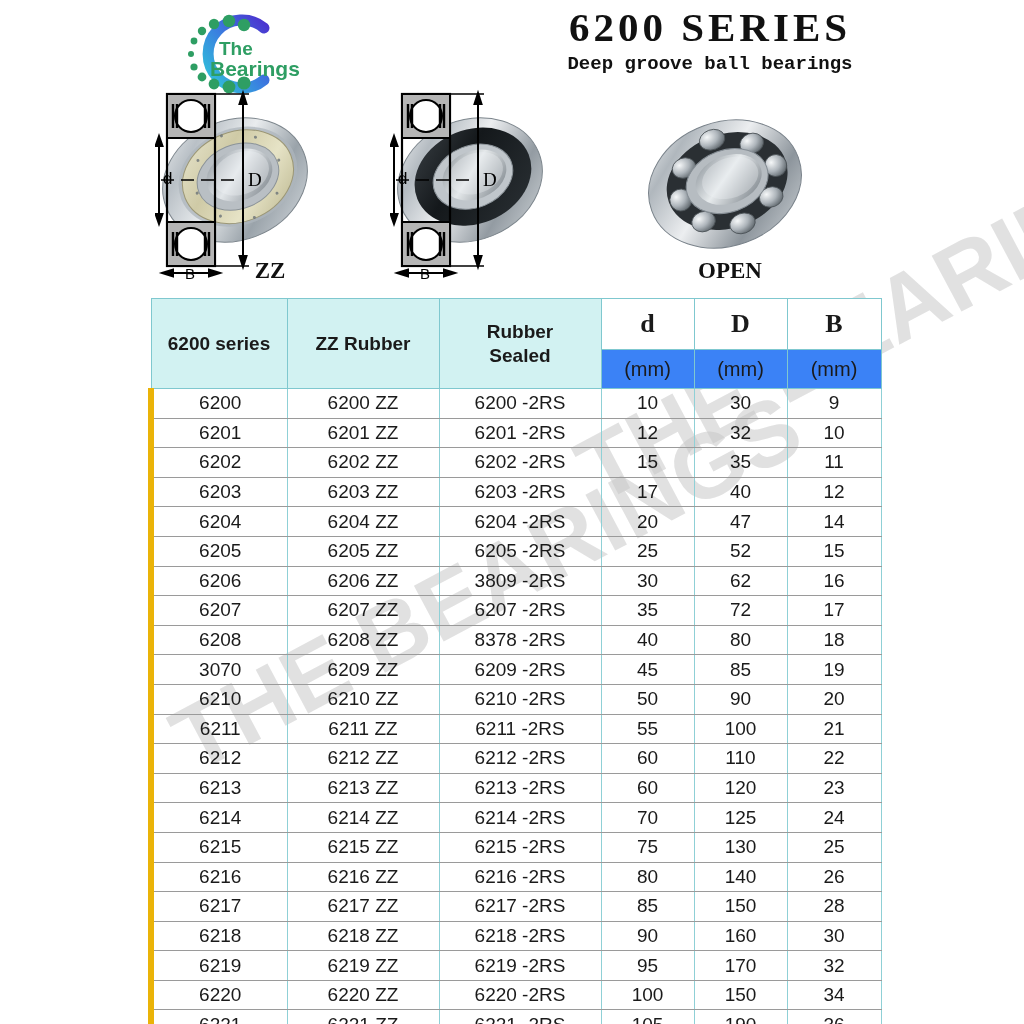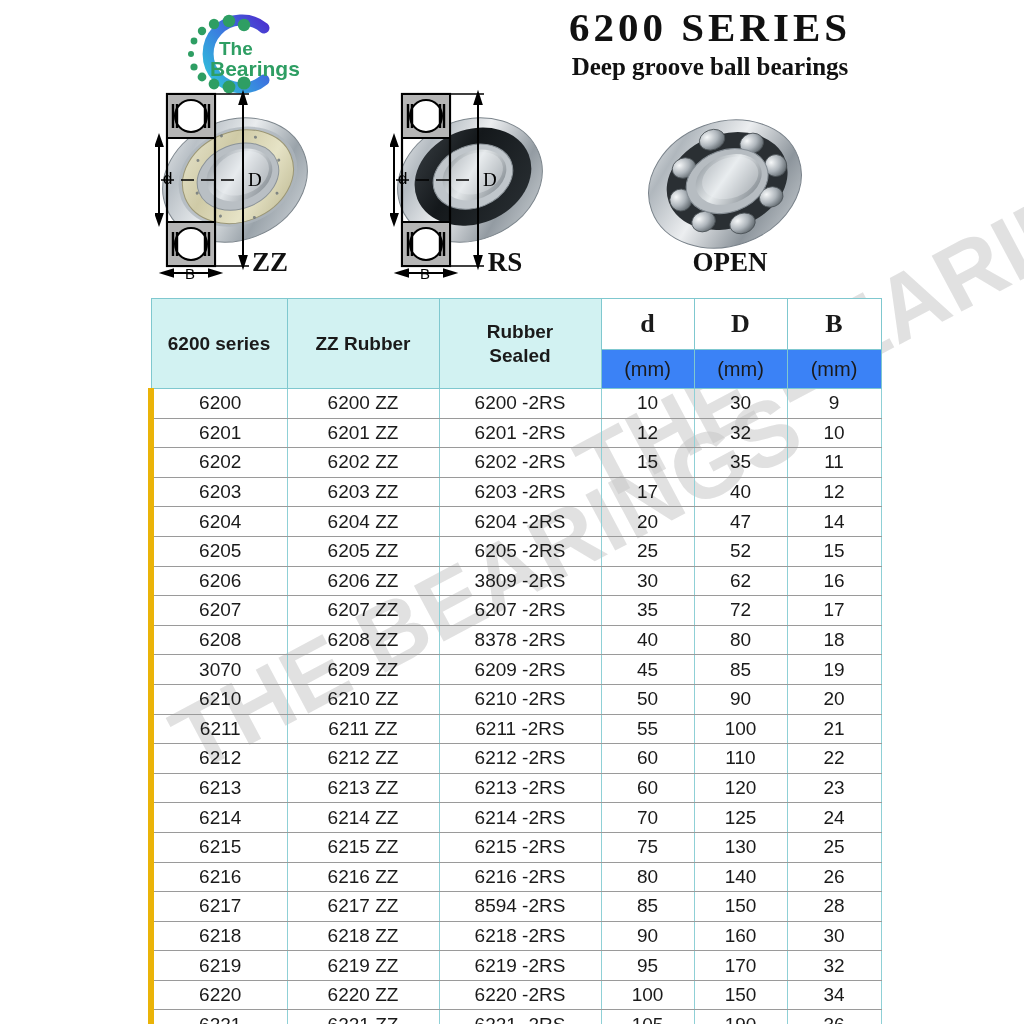--- a/index.html
+++ b/index.html
@@ -32,35 +32,35 @@
   
   .header{position:relative;height:100px;z-index:10;}
   .logo-wrap{position:absolute;left:172px;top:8px;width:130px;height:92px;}
   .title-wrap{position:absolute;left:500px;top:6px;width:420px;text-align:center;}
   .main-title{
     font-family:"Liberation Serif", serif;
     font-weight:bold;font-size:41px;letter-spacing:4px;color:#111;
     line-height:1.05;
   }
   .sub-title{
-    font-family:Liberation Serif, serif;
-    font-weight:bold;font-size:25px;color:#111;margin-top:4px;letter-spacing:0px;
+    font-family:Liberation Mono, monospace;
+    font-weight:bold;font-size:19px;color:#111;margin-top:4px;letter-spacing:0px;
   }
 
   
   .illus{position:relative;height:195px;z-index:10;}
   .unit{position:absolute;top:0;}
   .u-zz{left:155px;}
   .u-rs{left:390px;}
   .u-open{left:630px;}
   .photo{position:absolute;top:8px;}
   .xsec{position:absolute;top:-20px;}
   .caption{
-    position:absolute;top:147px;width:100%;text-align:center;
-    font-family:"Liberation Serif", serif;font-weight:bold;font-size:27px;color:#111;
+    position:absolute;top:158px;width:100%;text-align:center;
+    font-family:"Liberation Serif", serif;font-weight:bold;font-size:23px;color:#111;
   }
 
   
   .tbl-wrap{position:absolute;left:148px;top:298px;width:730px;z-index:10;}
   table{border-collapse:collapse;width:730px;table-layout:fixed;}
   col.c0{width:136px;}
   col.c1{width:152px;}
   col.c2{width:162px;}
   col.c3{width:93px;}
   col.c4{width:93px;}
@@ -311,21 +311,20 @@
         </g>
         <text x="93" y="106" font-family="Liberation Serif, serif" font-size="19" fill="#000">D</text>
         <g stroke="#000" stroke-width="2" fill="#000">
           <line x1="12" y1="193" x2="60" y2="193"></line>
           <polygon points="7,193 18,189.5 18,196.5"></polygon>
           <polygon points="65,193 54,189.5 54,196.5"></polygon>
         </g>
         <text x="30" y="199" font-family="Liberation Sans, sans-serif" font-size="15" fill="#000">B</text>
       </svg>
 
-      <div class="caption">RS</div>
     </div>
 
     <div class="unit u-open" style="width:200px;height:195px;">
       <svg class="photo" style="left:10px;" width="170" height="155" viewBox="0 0 170 155">
         <defs>
           <linearGradient id="opOuter" x1="0" y1="0" x2="1" y2="1">
             <stop offset="0%" stop-color="#f3f5f6"></stop>
             <stop offset="20%" stop-color="#b0b7bd"></stop>
             <stop offset="45%" stop-color="#eceef0"></stop>
             <stop offset="72%" stop-color="#8d959c"></stop>
@@ -525,21 +524,21 @@
             <td>6216</td>
             <td>6216 ZZ</td>
             <td>6216 -2RS</td>
             <td>80</td>
             <td>140</td>
             <td>26</td>
           </tr>
           <tr>
             <td>6217</td>
             <td>6217 ZZ</td>
-            <td>8594 -2RS</td>
+            <td>6217 -2RS</td>
             <td>85</td>
             <td>150</td>
             <td>28</td>
           </tr>
           <tr>
             <td>6218</td>
             <td>6218 ZZ</td>
             <td>6218 -2RS</td>
             <td>90</td>
             <td>160</td>

